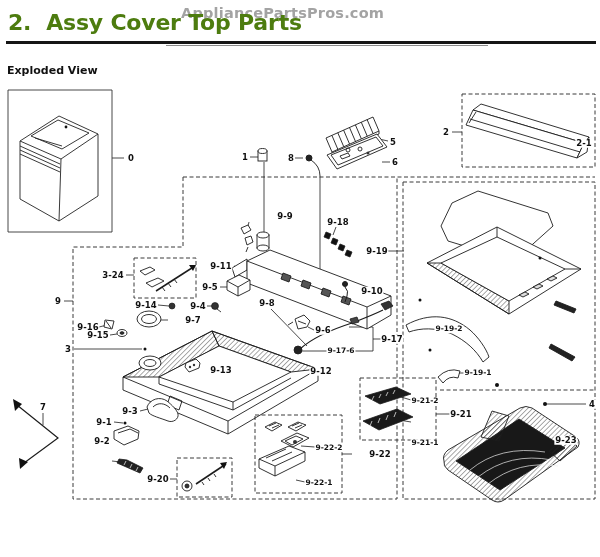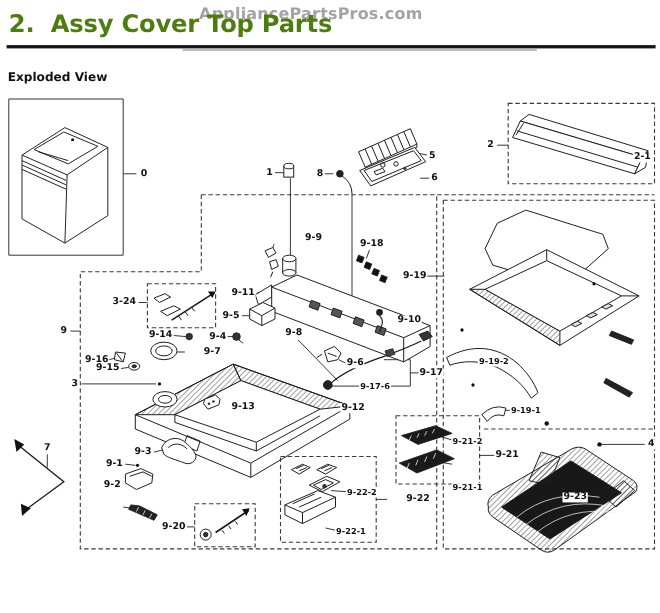--- a/index.html
+++ b/index.html
@@ -284,18 +284,18 @@
       <div class="callout" style="left: 130px; top: 411px;">9-3</div>
       <div class="callout" style="left: 104px; top: 422px;">9-1</div>
       <div class="callout" style="left: 102px; top: 441px;">9-2</div>
       <div class="callout" style="left: 158px; top: 479px;">9-20</div>
       <div class="callout" style="left: 380px; top: 454px;">9-22</div>
       <div class="callout small" style="left: 329px; top: 448px;">9-22-2</div>
       <div class="callout small" style="left: 319px; top: 483px;">9-22-1</div>
       <div class="callout" style="left: 461px; top: 414px;">9-21</div>
       <div class="callout small" style="left: 425px; top: 401px;">9-21-2</div>
       <div class="callout small" style="left: 425px; top: 443px;">9-21-1</div>
-      <div class="callout" style="left: 523px; top: 440px; margin-top: 12px;">9-23</div>
+      <div class="callout" style="left: 566px; top: 440px;">9-23</div>
       <div class="callout" style="left: 592px; top: 404px;">4</div>
       <div class="callout small" style="left: 449px; top: 329px;">9-19-2</div>
       <div class="callout small" style="left: 478px; top: 373px;">9-19-1</div>
     </div>
 </div>
 
 </body></html>

